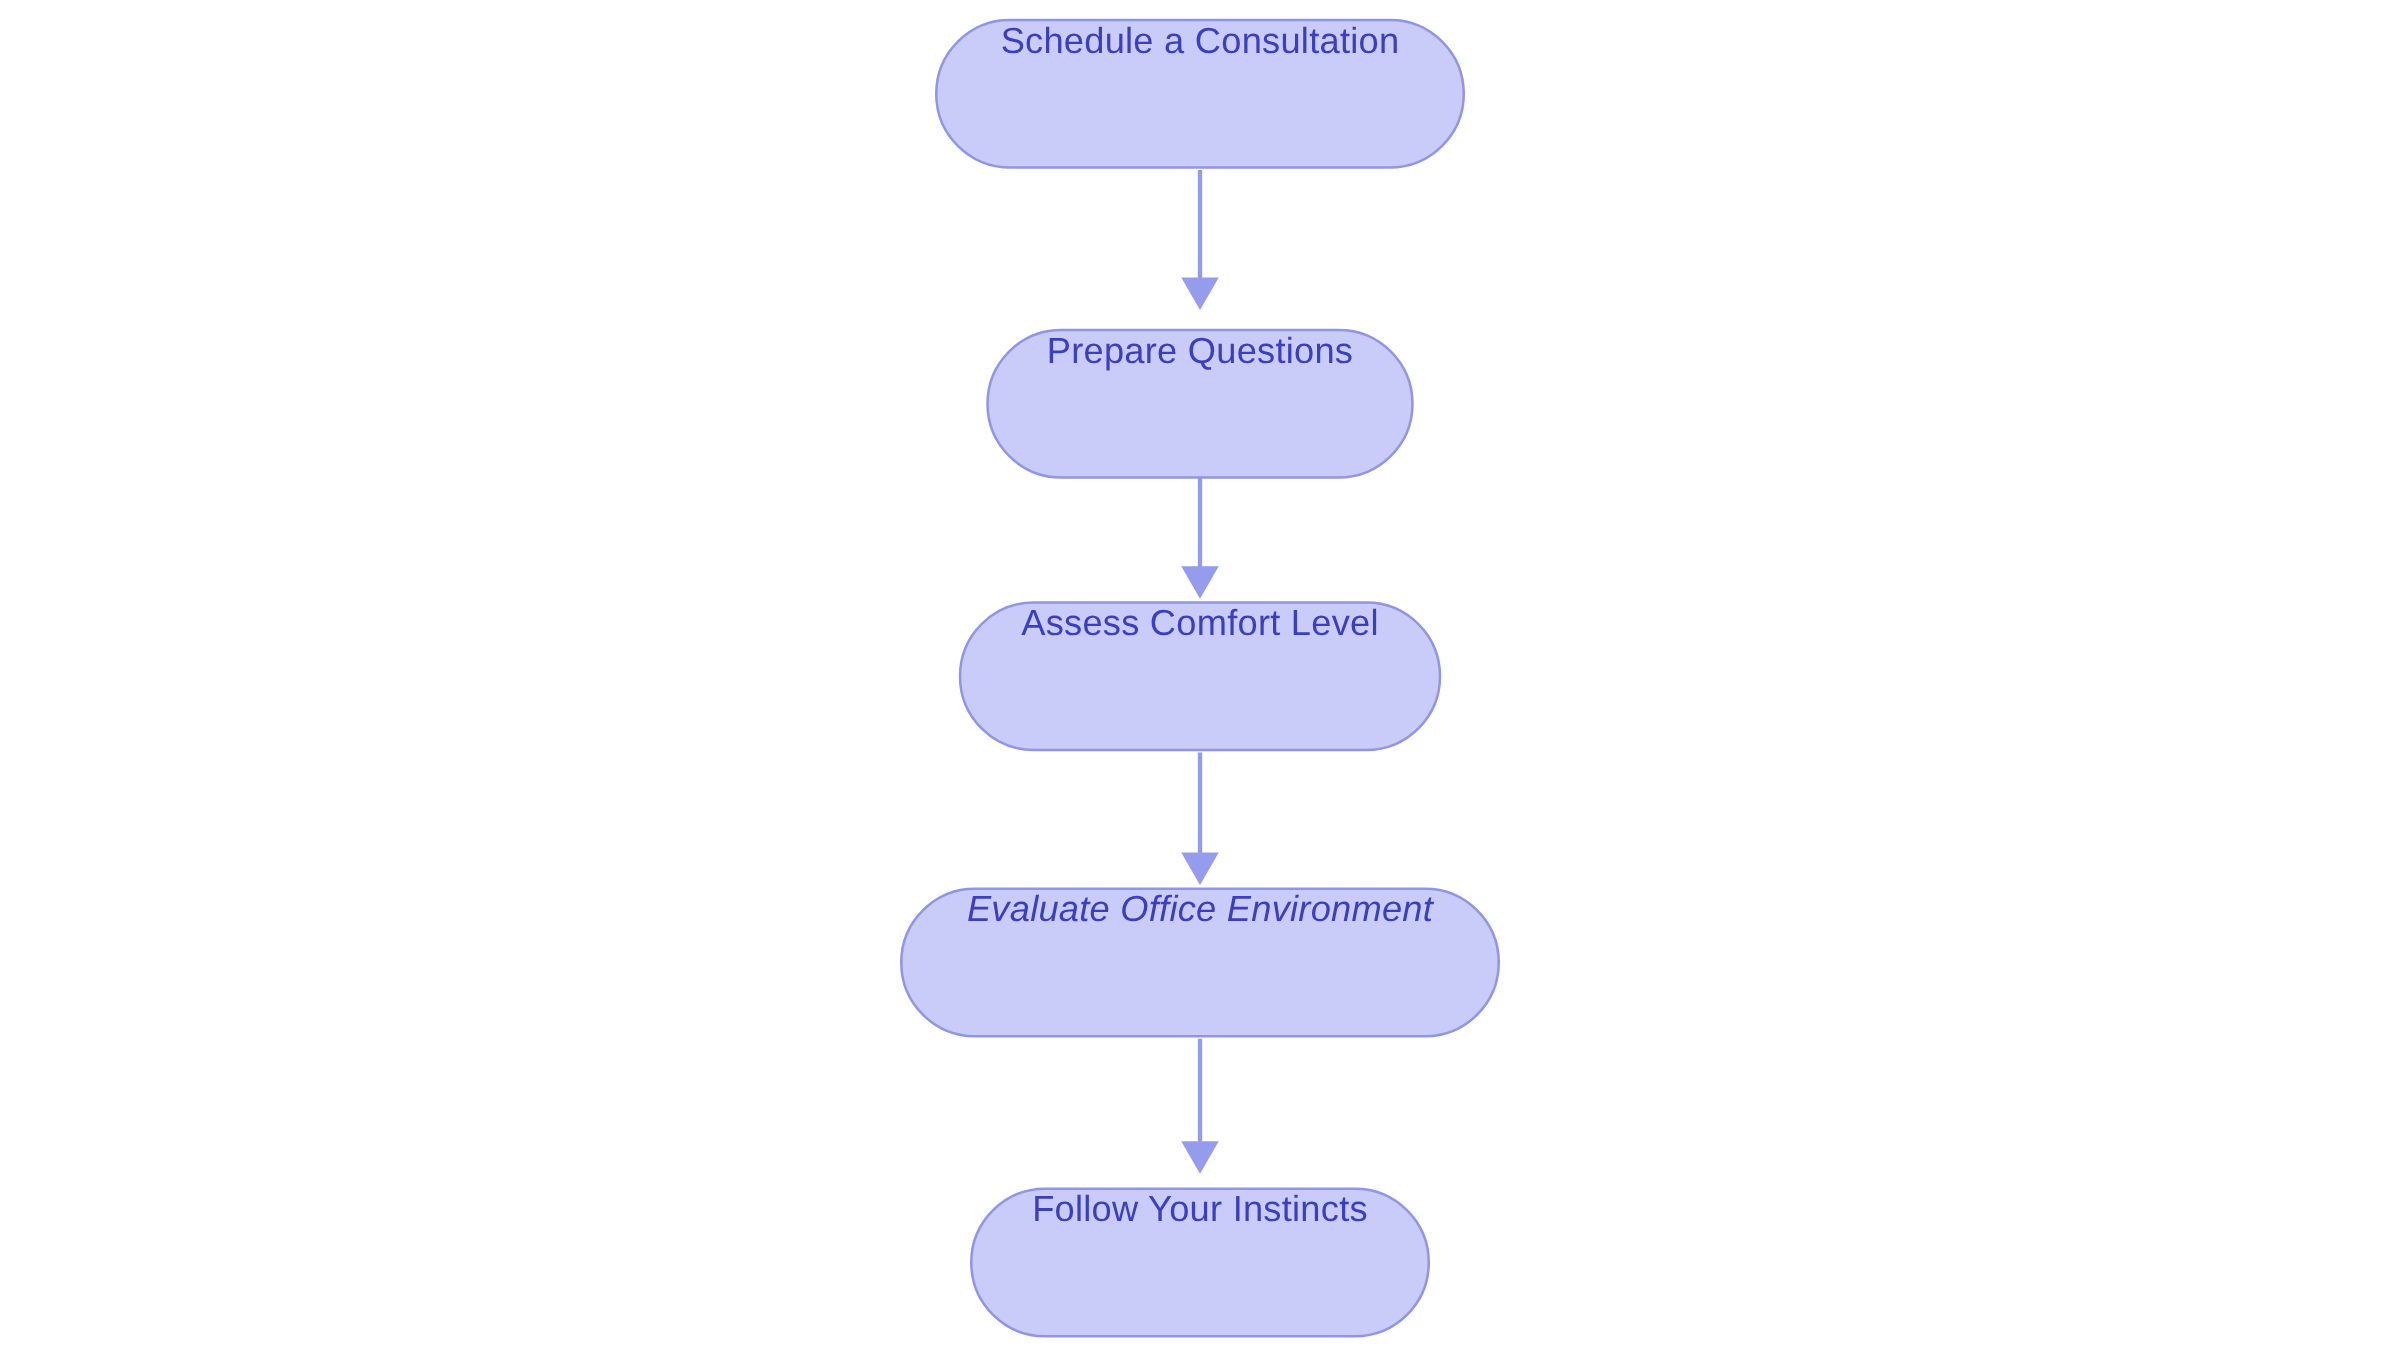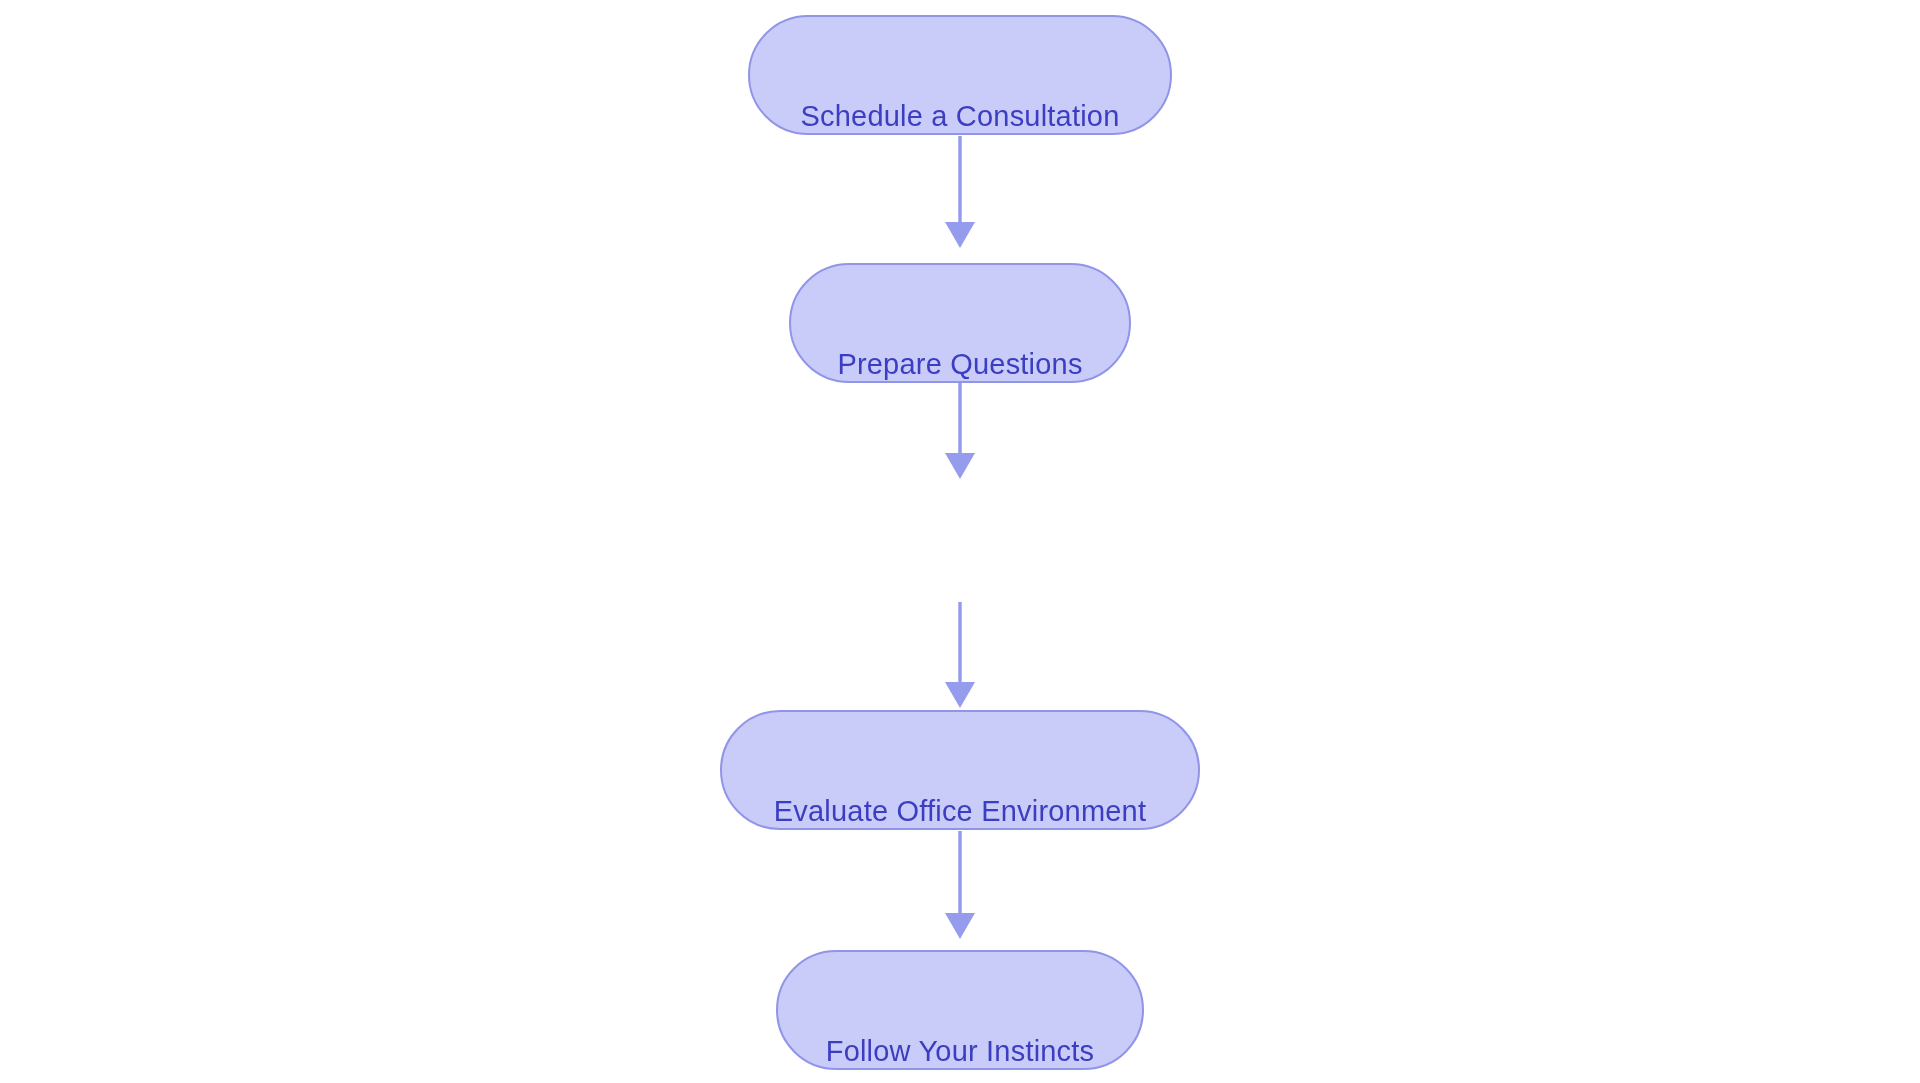--- a/index.html
+++ b/index.html
@@ -21,34 +21,34 @@
     background: var(--canvas-bg);
     overflow: hidden;
   }
   .flow-node {
     position: absolute;
     height: 120px;
     border-radius: 60px;
     background: var(--node-fill);
     border: 2px solid var(--node-border);
     display: flex;
-    align-items: flex-end;
+    align-items: flex-start;
     justify-content: center;
   }
   .flow-node .node-label {
     color: var(--node-text);
     font-size: 29px;
     font-weight: 500;
     letter-spacing: 0.2px;
     white-space: nowrap;
   }
   .node-1 { left: 748px; top: 15px;  width: 424px; }
   .node-2 { left: 789px; top: 250px; width: 342px; margin-top: 13px; }
   .node-3 { left: 767px; top: 481px; width: 386px; }
-  .node-4 { left: 720px; top: 710px; width: 480px; }
+  .node-4 { left: 720px; top: 710px; width: 480px; font-style: italic; }
   .node-5 { left: 776px; top: 950px; width: 368px; }
   .arrow-layer {
     position: absolute;
     left: 0; top: 0;
     width: 1920px;
     height: 1083px;
     pointer-events: none;
   }
   .arrow-line { stroke: var(--arrow); stroke-width: 3.5; }
   .arrow-head { fill: var(--arrow); }
@@ -78,20 +78,23 @@
   </svg>
 
   <div class="flow-node node-1">
     <span class="node-label">Schedule a Consultation</span>
   </div>
 
   <div class="flow-node node-2">
     <span class="node-label">Prepare Questions</span>
   </div>
 
+  <div class="flow-node node-3">
+    <span class="node-label">Assess Comfort Level</span>
+  </div>
 
   <div class="flow-node node-4">
     <span class="node-label">Evaluate Office Environment</span>
   </div>
 
   <div class="flow-node node-5">
     <span class="node-label">Follow Your Instincts</span>
   </div>
 
 </div>

